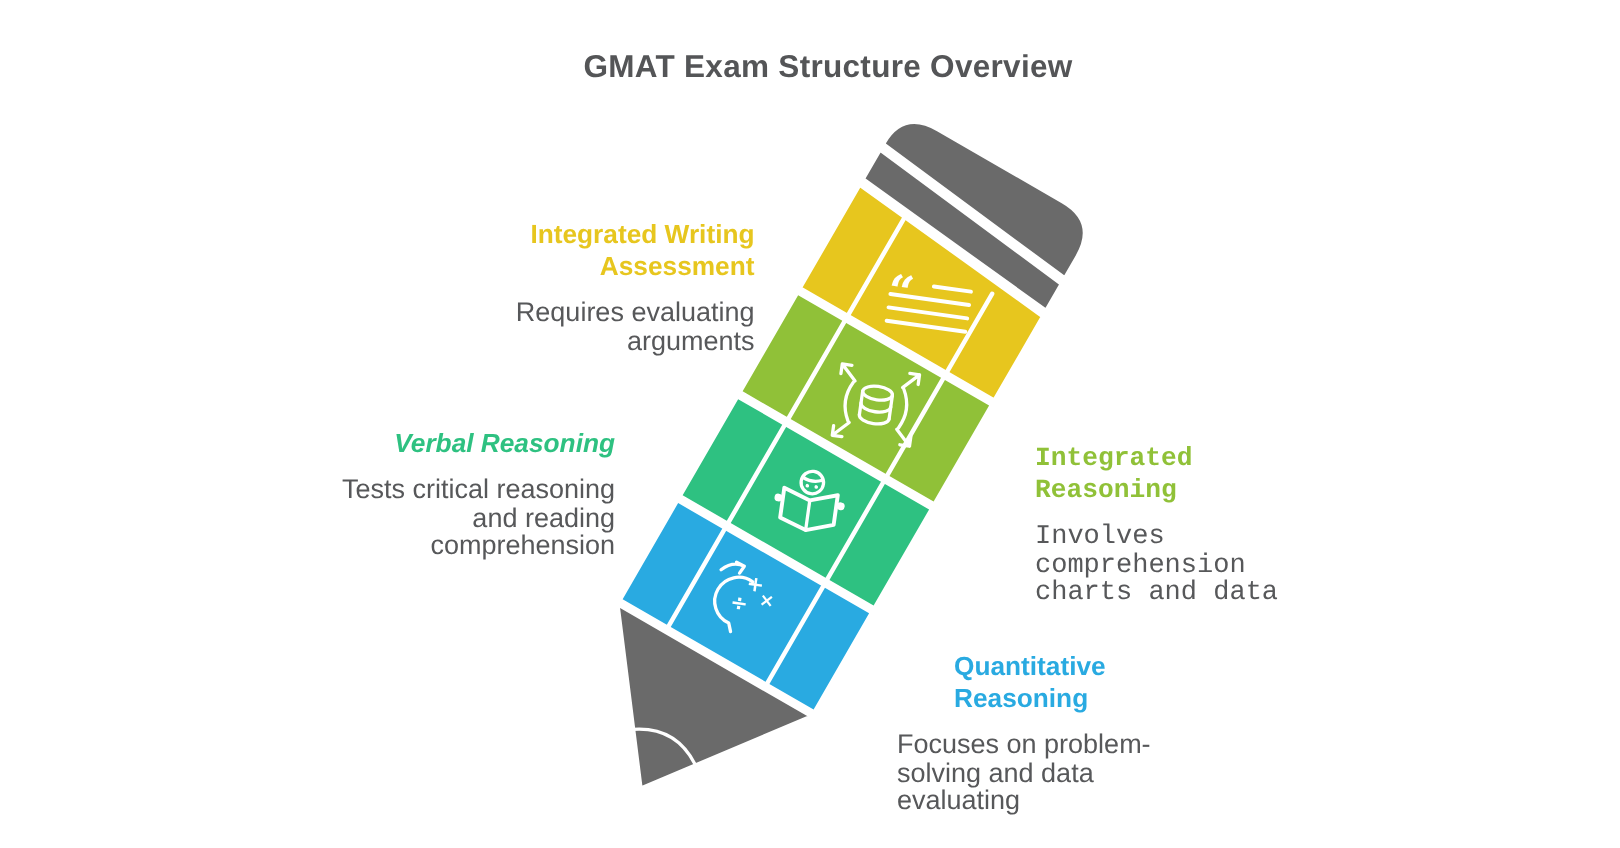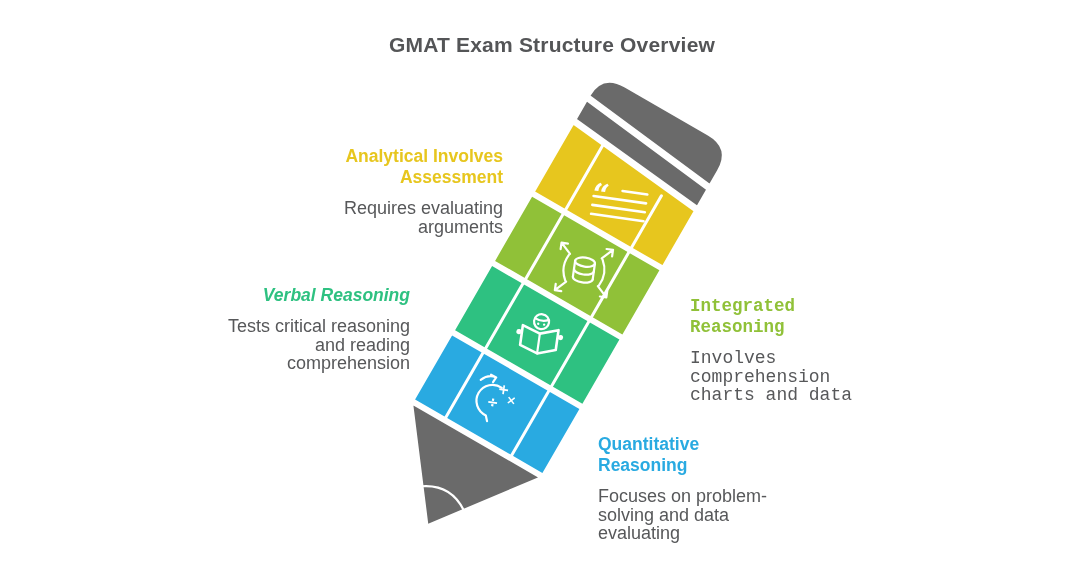--- a/index.html
+++ b/index.html
@@ -25,21 +25,21 @@
   .h-awa{color:#e7c61e;}
   .h-ir{color:#90c138;}
   .h-verbal{color:#2ec181;font-style:italic;}
   .h-qr{color:#29aae1;}
   #awa-label{top:146px;right:577px;width:168px;}
   #verbal-label{top:285px;right:670px;width:192px;}
   #verbal-label h2{white-space:nowrap;}
   #ir-label{top:296px;left:690px;width:182px;font-family:Liberation Mono, monospace;}
   #ir-label h2{max-width:120px;}
   #qr-label{top:434px;left:598px;width:186px;}
-  #qr-label h2{max-width:130px;}
+  #qr-label h2{max-width:130px;margin-left:38px;}
 </style>
 </head>
 <body>
 
 <div class="canvas">
 
   <h1 id="page-title">GMAT Exam Structure Overview</h1>
 
   <svg class="pencil-layer" width="1080" height="565" viewBox="0 0 1080 565">
     <g transform="translate(547,318) rotate(30)">
@@ -98,21 +98,21 @@
         <path class="istroke-thin" d="M 8 -15 A 16 16 0 1 0 -4 14.5 L -2 20"></path>
         <path class="istroke-thin" d="M -14 -20 Q -7 -27 1 -24.5 M 1 -24.5 L -4.5 -26.5 M 1 -24.5 L -1.5 -19.5"></path>
         <text x="1" y="5" font-size="14" text-anchor="middle" class="iglyph">÷</text>
         <text x="10" y="-9" font-size="14" text-anchor="middle" class="iglyph">+</text>
         <text x="19" y="0" font-size="12" text-anchor="middle" class="iglyph">×</text>
       </g>
     </g>
   </svg>
 
   <div class="label align-r" id="awa-label">
-    <h2 class="h-awa">Analytical Involves Assessment</h2>
+    <h2 class="h-awa">Integrated Writing Assessment</h2>
     <p>Requires evaluating arguments</p>
   </div>
 
   <div class="label align-r" id="verbal-label">
     <h2 class="h-verbal">Verbal Reasoning</h2>
     <p>Tests critical reasoning and reading comprehension</p>
   </div>
 
   <div class="label" id="ir-label">
     <h2 class="h-ir">Integrated Reasoning</h2>

